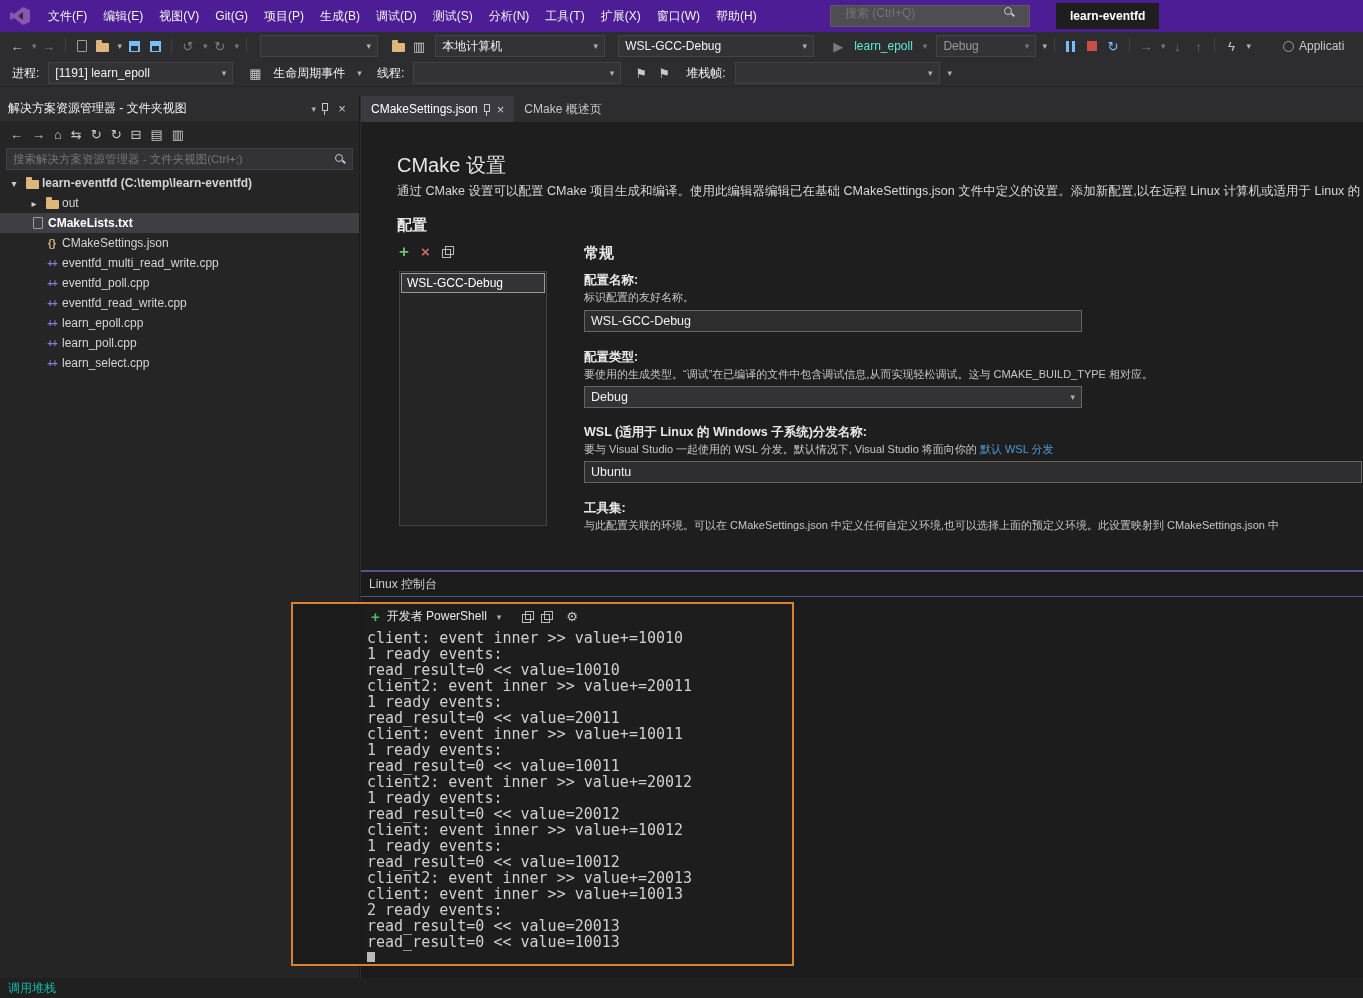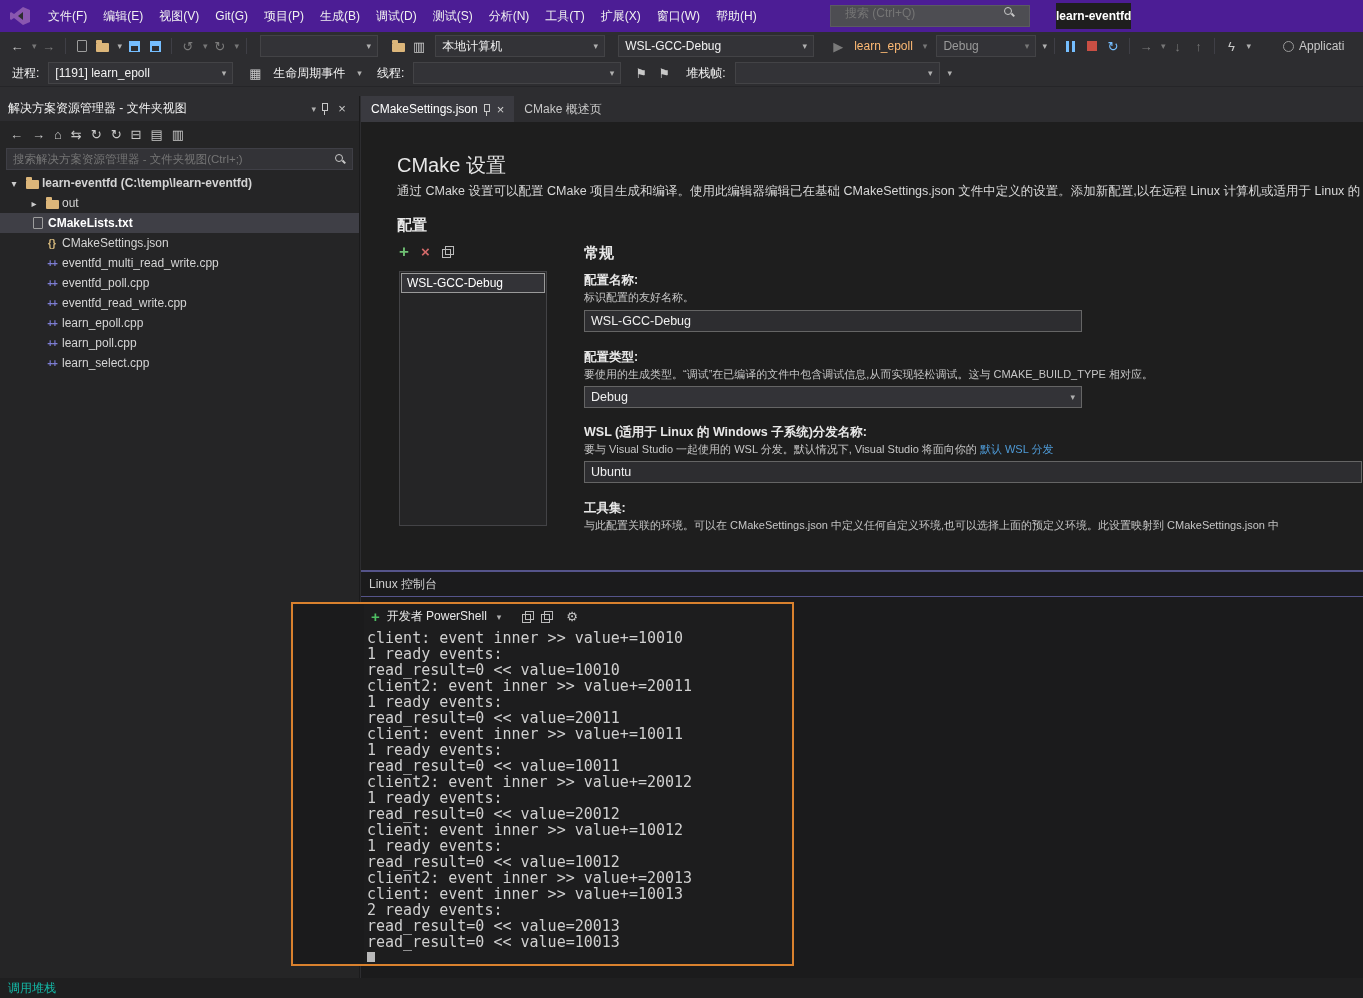--- a/index.html
+++ b/index.html
@@ -8,21 +8,21 @@
     position:relative; background:#2d2d30; overflow:hidden;
     font-family:"Liberation Sans","DejaVu Sans",sans-serif; font-size:12px; color:#d0d0d0;
   }
   
   #titlebar { position:absolute; left:0; top:0; right:0; height:32px; background:#4c1d95; display:flex; align-items:center; }
   .vs-logo { position:absolute; left:10px; top:7px; width:20px; height:18px; }
   #menu-items { display:flex; margin-left:40px; }
   .menu-item { padding:0 8px; line-height:32px; color:#f1f1f1; cursor:default; }
   .tb-search { position:absolute; left:830px; top:5px; width:200px; height:22px; background:#4d4d52; border:1px solid #5b5b60; display:flex; align-items:flex-start; padding:0 14px; }
   .tb-search input { flex:1; background:transparent; border:none; outline:none; color:#cfcfcf; font-family:inherit; font-size:12px; }
-  .proj-title { position:absolute; left:1056px; top:3px; height:26px; background:#1e1e1e; color:#ffffff; font-weight:bold; display:flex; align-items:center; padding:0 0; }
+  .proj-title { position:absolute; left:1056px; top:3px; height:26px; background:#1e1e1e; color:#ffffff; font-weight:bold; display:flex; align-items:center; padding:0 14px; }
   
   #toolbar { position:absolute; left:0; top:32px; right:0; height:28px; background:#2d2d30; display:flex; align-items:center; padding-left:8px; gap:3px; overflow:hidden; }
   #debugbar { position:absolute; left:0; top:60px; right:0; height:27px; background:#2d2d30; border-bottom:1px solid #252528; display:flex; align-items:center; padding-left:8px; gap:5px; overflow:hidden; }
   .tb-ico { display:inline-flex; align-items:center; justify-content:center; min-width:18px; height:22px; color:#c8c8c8; font-size:13px; cursor:default; }
   .tb-ico.dim { color:#7a7a7a; }
   .tb-ico.blue { color:#75beff; }
   .caret { font-size:9px; color:#b0b0b0; margin-left:3px; }
   .caret.dim { color:#777; }
   .sep { width:1px; height:16px; background:#3f3f46; margin:0 4px; }
   .combo { display:inline-flex; align-items:center; height:22px; background:#333337; border:1px solid #434346; color:#f1f1f1; padding:0 6px; cursor:default; }
@@ -163,21 +163,21 @@
   <span class="tb-ico">▥</span>
   <div class="combo" style="width:170px; margin-left:4px;">
       <span class="cval">本地计算机</span>
       <span class="caret">▾</span>
     </div>
   <div class="combo" style="width:196px; margin-left:10px;">
       <span class="cval">WSL-GCC-Debug</span>
       <span class="caret">▾</span>
     </div>
   <span class="tb-ico dim" style="margin-left:12px;">▶</span>
-  <span class="lbl" style="color:#fdba74;">learn_epoll</span>
+  <span class="lbl" style="color:#5eead4;">learn_epoll</span>
     <span class="caret dim">▾</span>
   <div class="combo disabled" style="width:100px; margin-left:6px;">
       <span class="cval">Debug</span>
       <span class="caret dim">▾</span>
     </div>
   <span class="caret">▾</span>
   <span class="sep"></span>
   <span class="tb-ico">
       <span class="ico-pause"></span>
     </span>

